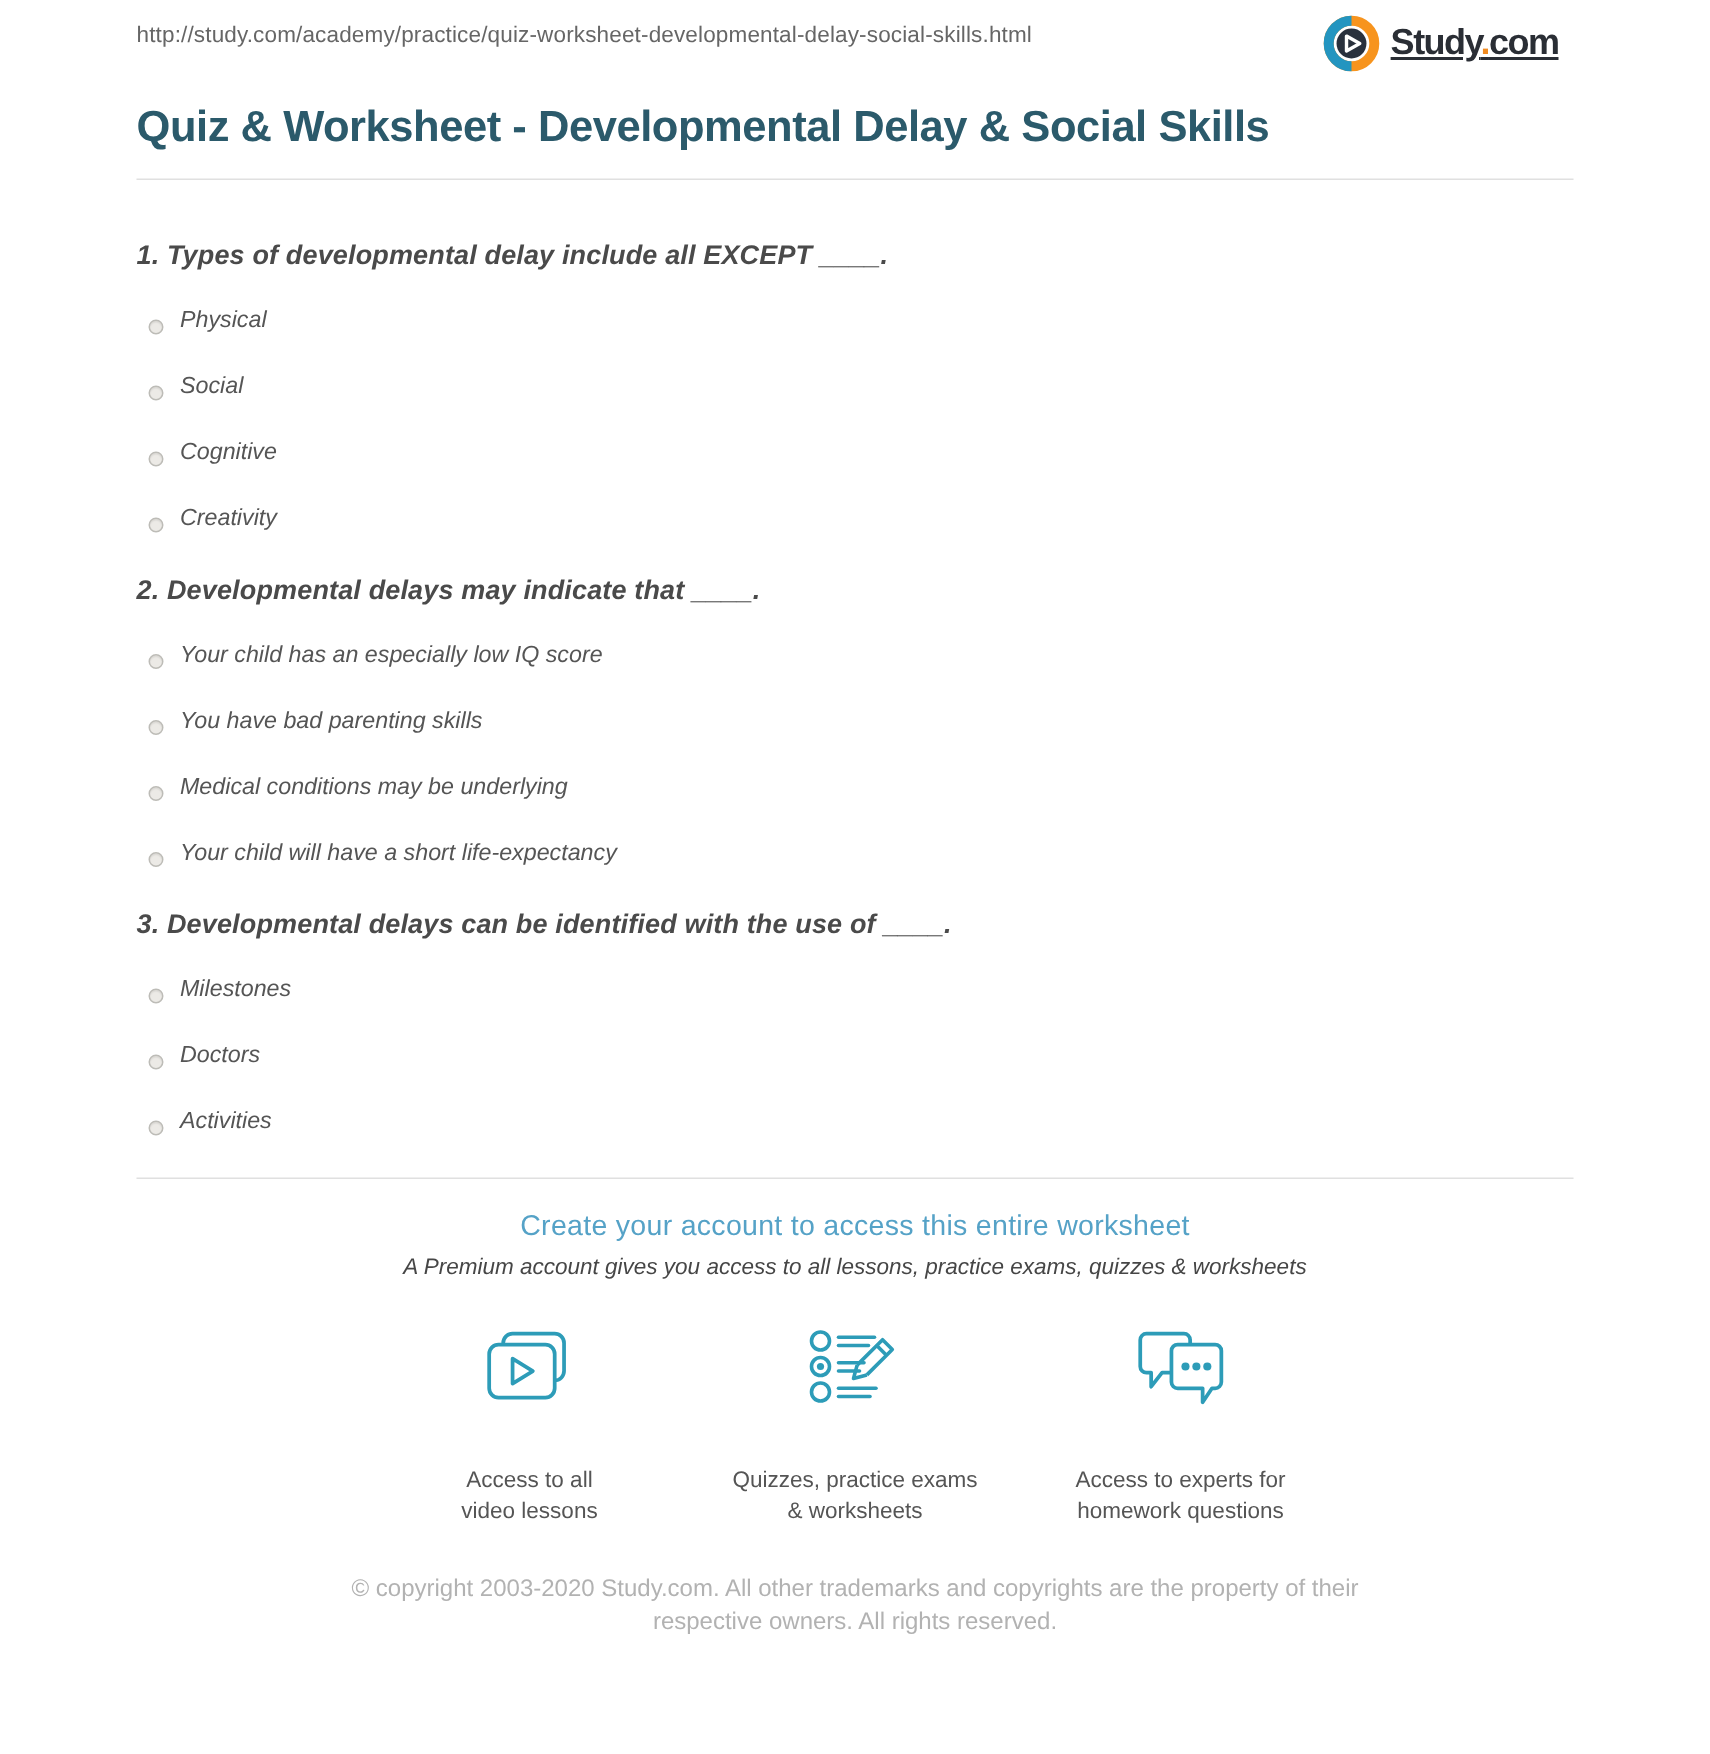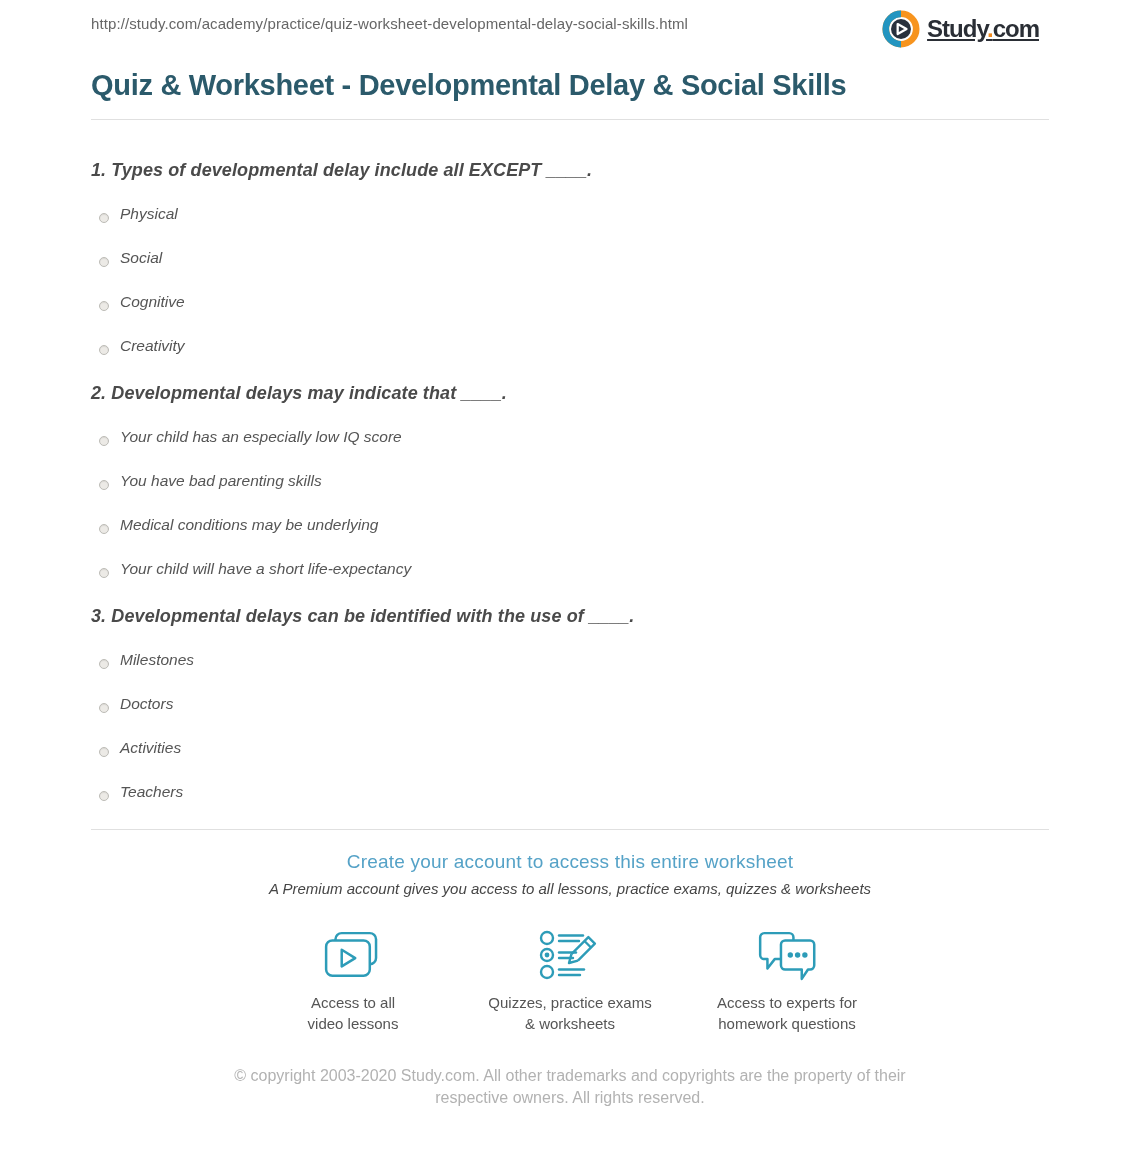--- a/index.html
+++ b/index.html
@@ -116,20 +116,21 @@
     flex-direction: column;
     align-items: center;
     cursor: default;
   }
   .feature svg { height: 52px; margin-bottom: 11px; display: block; }
   .feature-label {
     font-size: 15px;
     color: #555;
     line-height: 1.38;
     text-align: center;
+    margin-top: 28px;
   }
   .feature-label span { display: block; }
   
   .copyright {
     margin: 31px auto 0;
     max-width: 730px;
     text-align: center;
     font-size: 16px;
     color: #b2b2b2;
     line-height: 1.35;
@@ -206,24 +207,20 @@
         <span class="radio"></span>
         <span class="option-label">Milestones</span>
       </div>
       <div class="option">
         <span class="radio"></span>
         <span class="option-label">Doctors</span>
       </div>
       <div class="option">
         <span class="radio"></span>
         <span class="option-label">Activities</span>
-      </div>
-      <div class="option">
-        <span class="radio"></span>
-        <span class="option-label">Teachers</span>
       </div>
     </div>
 
   </div>
 
   <hr class="divider-bottom">
 
   <div class="cta">
     <h2 class="cta-title">Create your account to access this entire worksheet</h2>
     <p class="cta-sub">A Premium account gives you access to all lessons, practice exams, quizzes &amp; worksheets</p>

